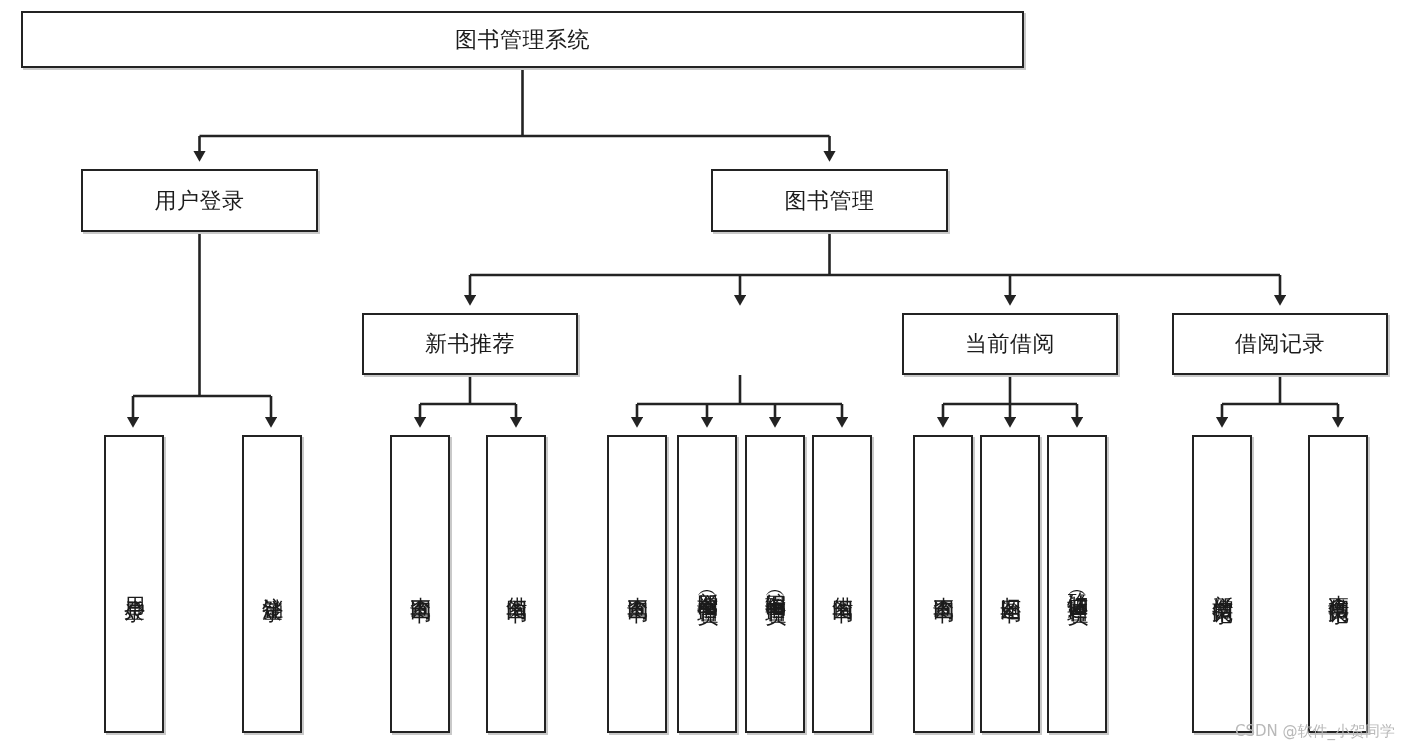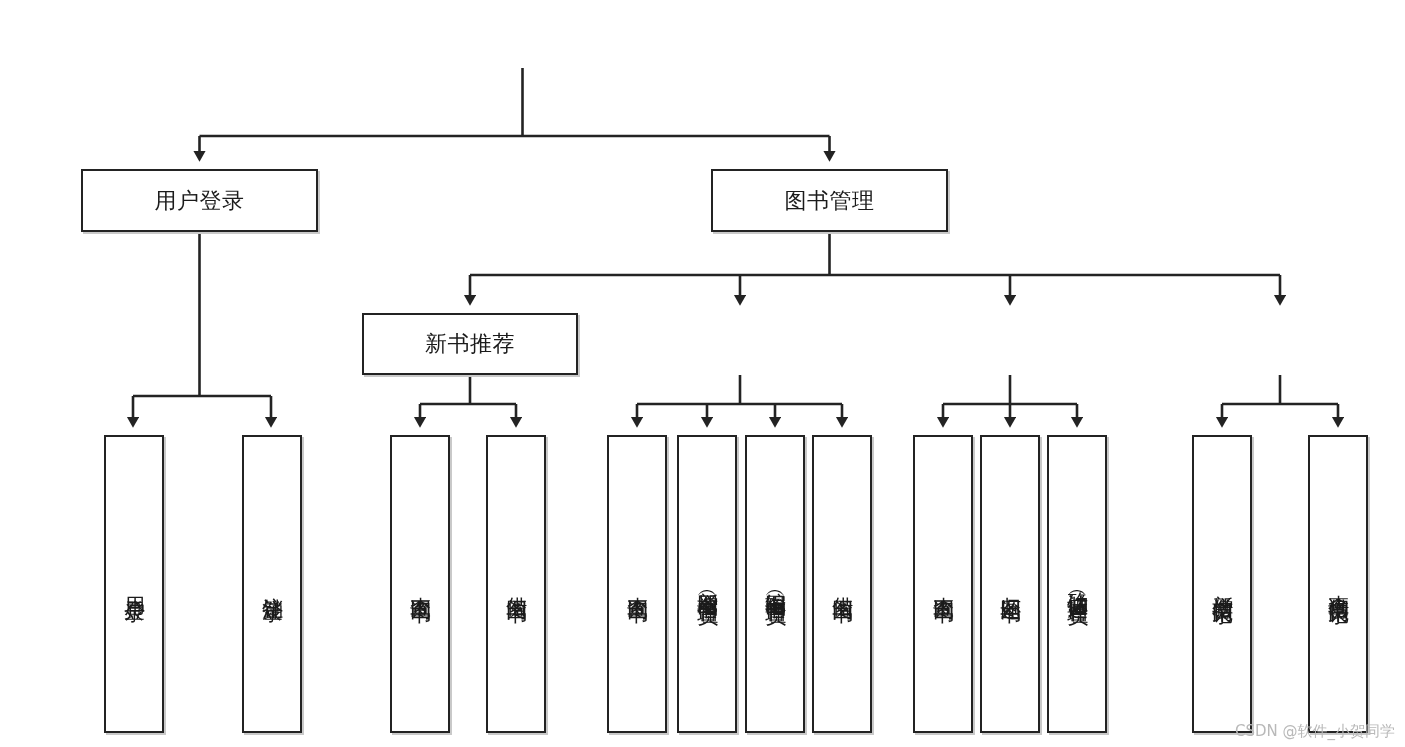--- a/index.html
+++ b/index.html
@@ -125,31 +125,40 @@
       <path d="M1010,404 L1010,418" marker-end="url(#arrowhead)"></path>
       <path d="M1077,404 L1077,418" marker-end="url(#arrowhead)"></path>
 
       <path d="M1280,375 L1280,404"></path>
       <path d="M1222,404 L1338,404"></path>
       <path d="M1222,404 L1222,418" marker-end="url(#arrowhead)"></path>
       <path d="M1338,404 L1338,418" marker-end="url(#arrowhead)"></path>
     </g>
   </svg>
 
+  <div class="node-box shadowed" style="left:21px; top:11px; width:1003px; height:57px;">
+    <span class="node-label-h">图书管理系统</span>
+  </div>
 
   <div class="node-box shadowed" style="left:81px; top:169px; width:237px; height:63px;">
     <span class="node-label-h">用户登录</span>
   </div>
   <div class="node-box shadowed" style="left:362px; top:313px; width:216px; height:62px;">
     <span class="node-label-h">新书推荐</span>
   </div>
 
   <div class="node-box shadowed" style="left:711px; top:169px; width:237px; height:63px;">
     <span class="node-label-h">图书管理</span>
   </div>
+  <div class="node-box shadowed" style="left:902px; top:313px; width:216px; height:62px;">
+    <span class="node-label-h">当前借阅</span>
+  </div>
+  <div class="node-box shadowed" style="left:1172px; top:313px; width:216px; height:62px;">
+    <span class="node-label-h">借阅记录</span>
+  </div>
 
   <div class="node-box leaf shadowed" style="left:104px; top:435px; width:60px; height:298px;">
     <span class="node-label-v">用户登录</span>
   </div>
   <div class="node-box leaf shadowed" style="left:242px; top:435px; width:60px; height:298px;">
     <span class="node-label-v">注销登录</span>
   </div>
 
   <div class="node-box leaf shadowed" style="left:390px; top:435px; width:60px; height:298px;">
     <span class="node-label-v">查询图书</span>

